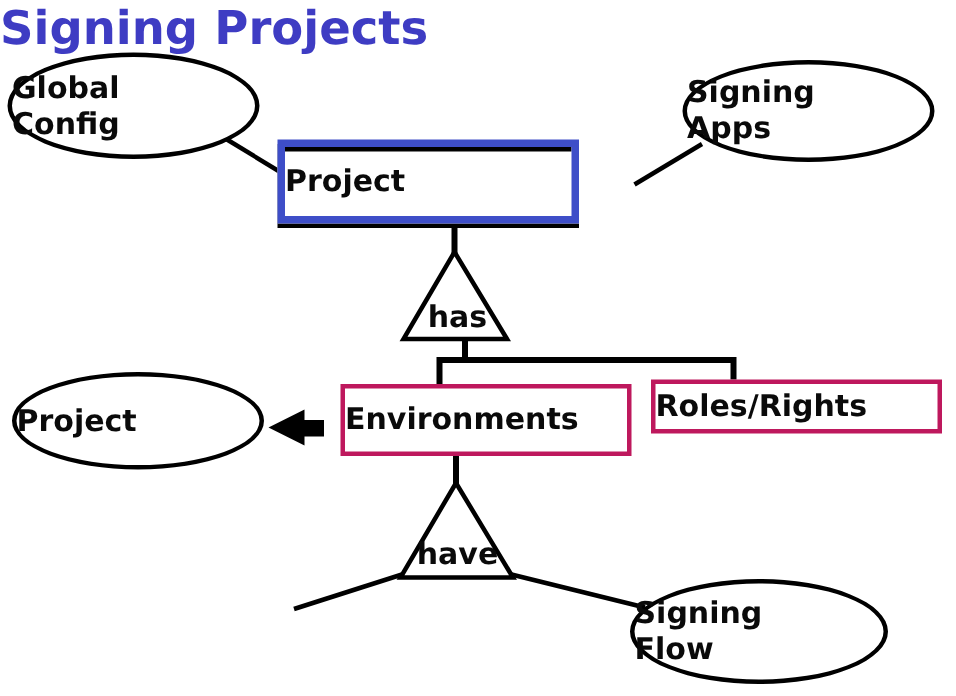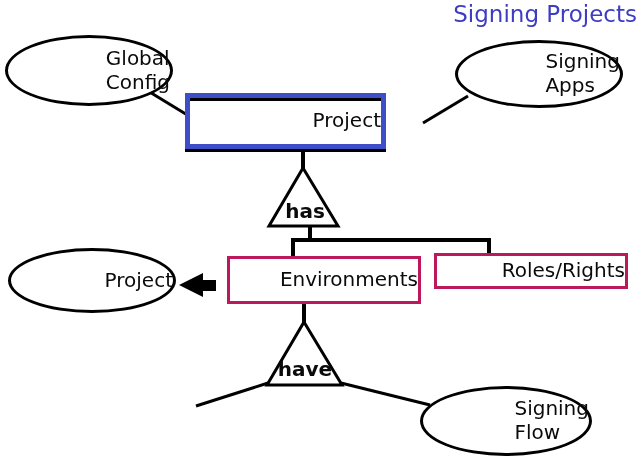--- a/index.html
+++ b/index.html
@@ -7,33 +7,33 @@
     position: relative;
     width: 637px;
     height: 464px;
     background: var(--background, #ffffff);
     font-family: "DejaVu Sans", "Liberation Sans", sans-serif;
     overflow: hidden;
   }
   .title {
     position: absolute;
     left: 0; top: 1px; width: 100%;
-    text-align: right;
-    font-size: 23px;
-    font-weight: normal;
+    text-align: left;
+    font-size: 31px;
+    font-weight: bold;
     color: var(--title-blue, #3e3cc3);
   }
   svg.layer { position: absolute; left: 0; top: 0; }
   .node {
     position: absolute;
     box-sizing: border-box;
     display: flex;
     align-items: center;
-    justify-content: flex-end;
-    font-weight: normal;
+    justify-content: flex-start;
+    font-weight: bold;
     font-size: 20px;
     line-height: 1.18;
     color: #0a0a0a;
     background: #fff;
   }
   .ellipse { border: 3px solid #000; border-radius: 50%; }
   .ellipse .lbl { white-space: pre-line; text-align: left; }
   .rect { border: 3px solid #be185d; }
   .project {
     border: 5px solid var(--accent-blue, #3e4ec8);

